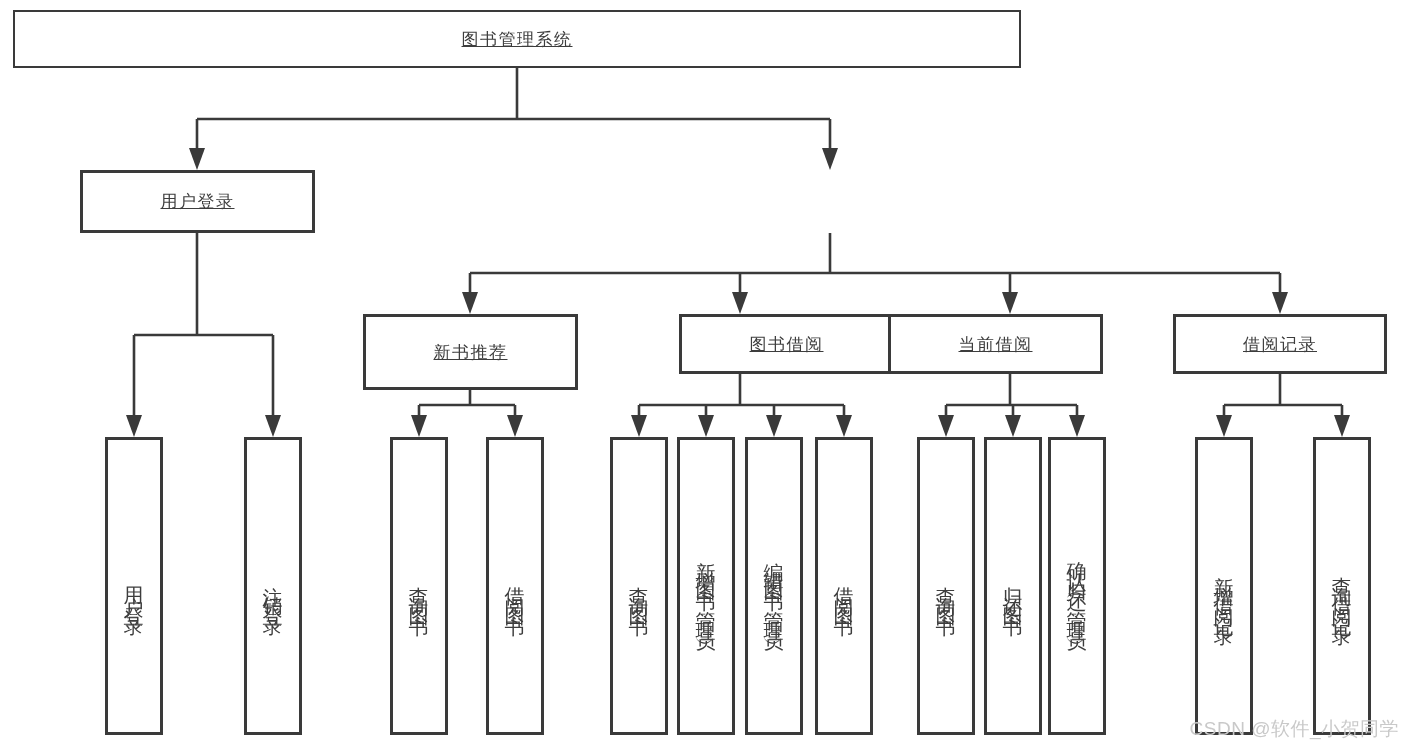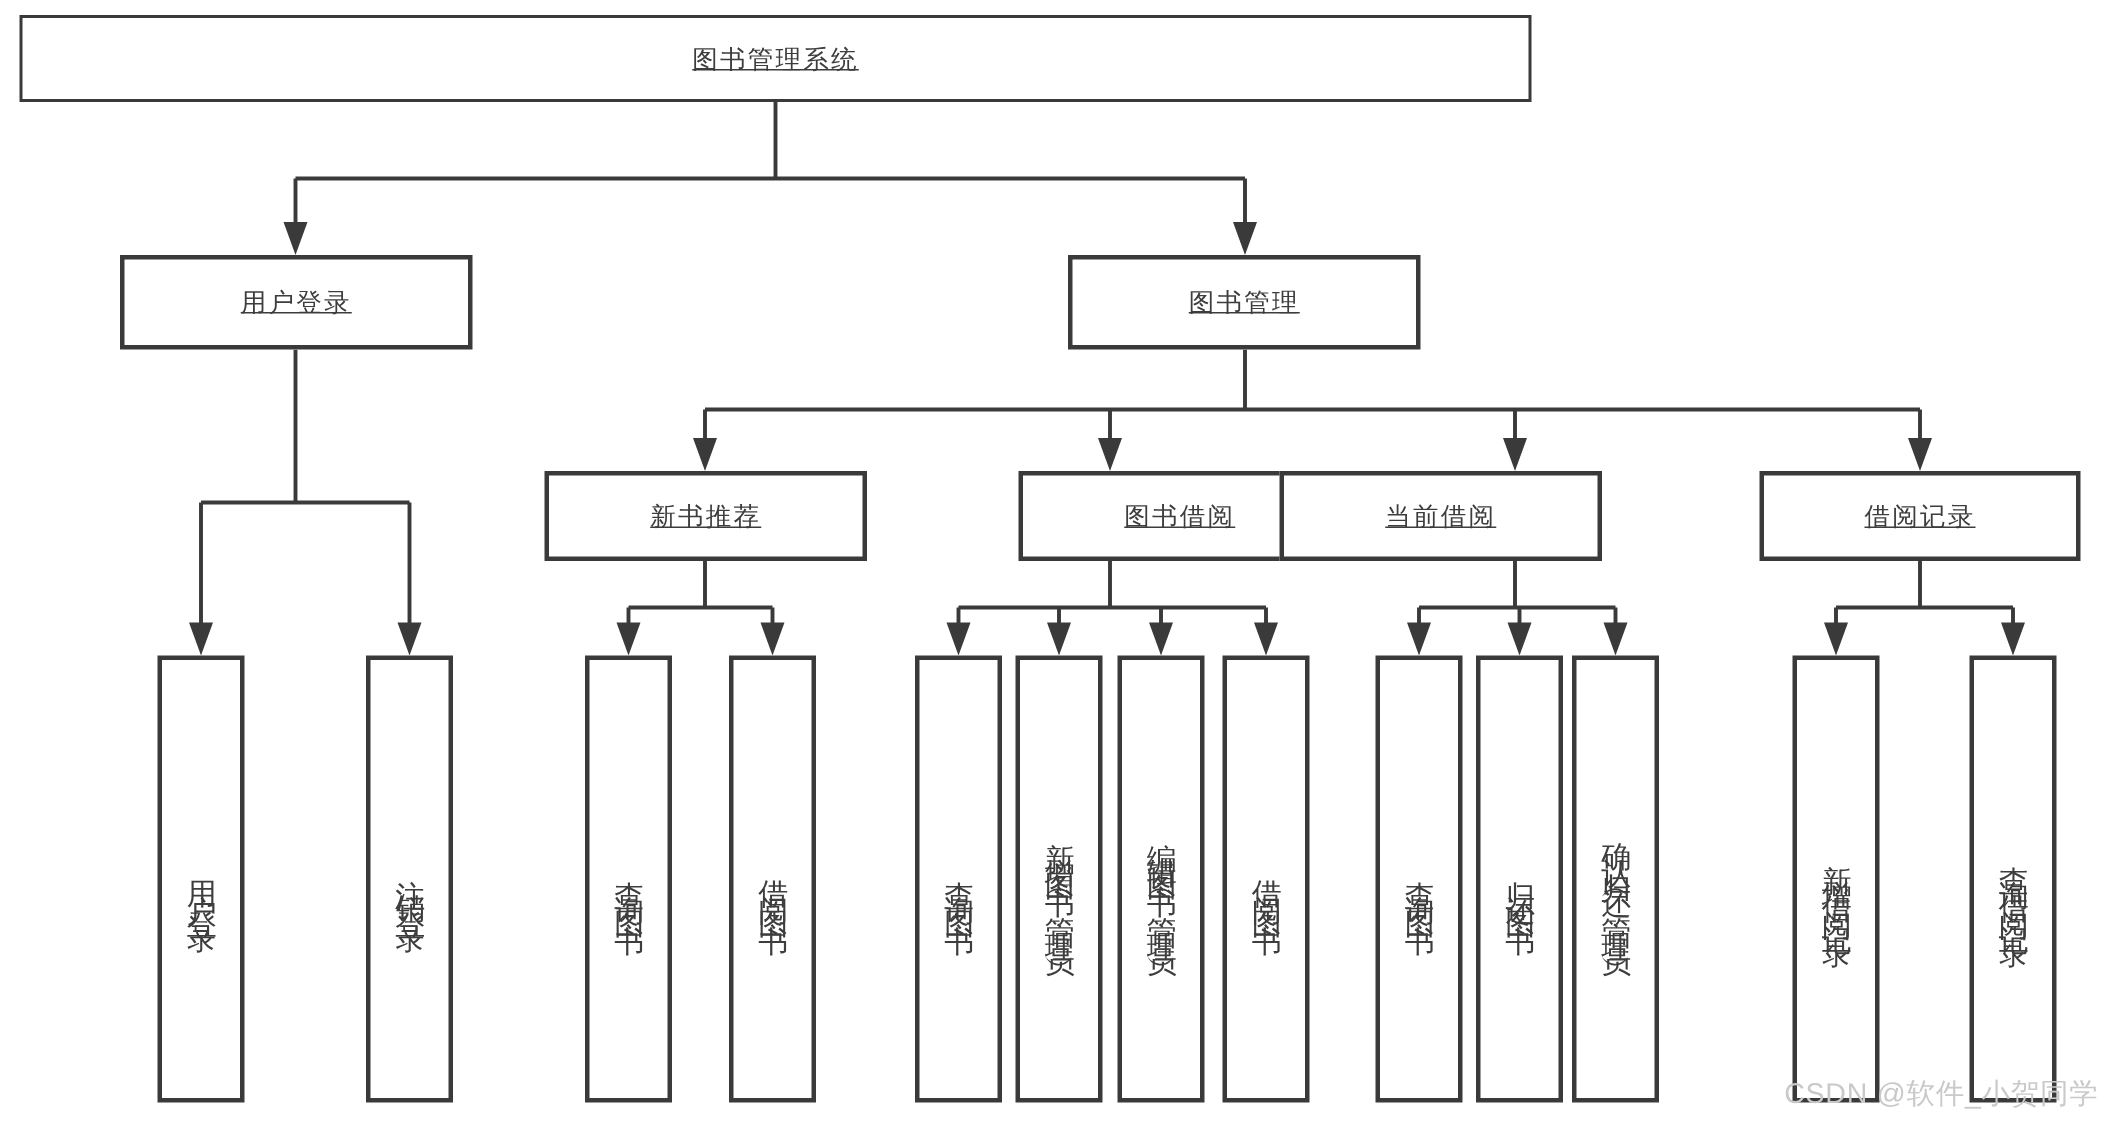--- a/index.html
+++ b/index.html
@@ -102,31 +102,28 @@
     <polygon points="1334,415 1350,415 1342,437"></polygon>
   </svg>
 
   <div class="node root" style="left:13px; top:10px; width:1008px; height:58px;">
     <span class="hlabel">图书管理系统</span>
   </div>
 
   <div class="node" style="left:80px; top:170px; width:235px; height:63px;">
     <span class="hlabel">用户登录</span>
   </div>
-  <div class="node" style="left:712px; top:170px; width:235px; height:63px;">
-    <span class="hlabel">图书管理</span>
-  </div>
 
-  <div class="node" style="left:363px; top:314px; width:215px; height:60px;">
+  <div class="node" style="left:363px; top:314px; width:215px; height:76px;">
     <span class="hlabel">新书推荐</span>
   </div>
   <div class="node" style="left:633px; top:314px; width:215px; height:60px;margin-left:46px;">
     <span class="hlabel">图书借阅</span>
   </div>
-  <div class="node" style="left:853px; top:314px; width:215px; height:60px;align-items:center;">
+  <div class="node" style="left:888px; top:314px; width:215px; height:60px;align-items:center;">
     <span class="hlabel">当前借阅</span>
   </div>
   <div class="node" style="left:1173px; top:314px; width:214px; height:60px;">
     <span class="hlabel">借阅记录</span>
   </div>
 
   <div class="node leaf" style="left:105px;">
     <span class="vlabel">用户登录</span>
   </div>
   <div class="node leaf" style="left:244px;">

